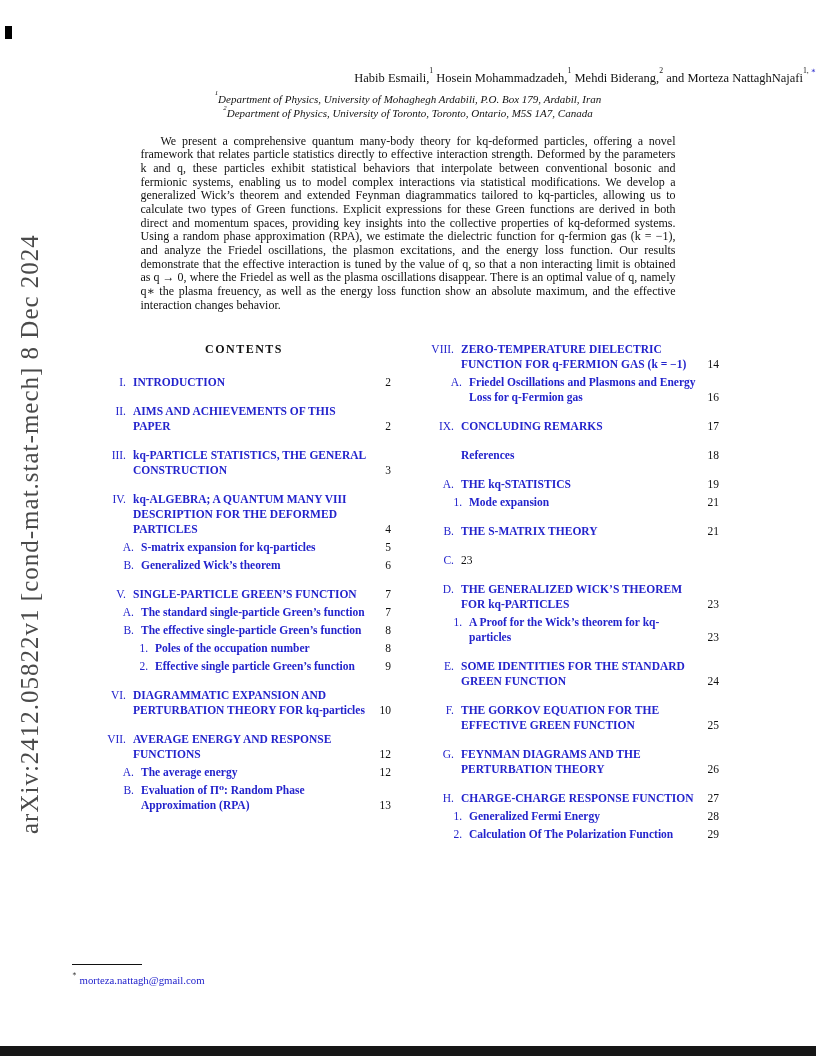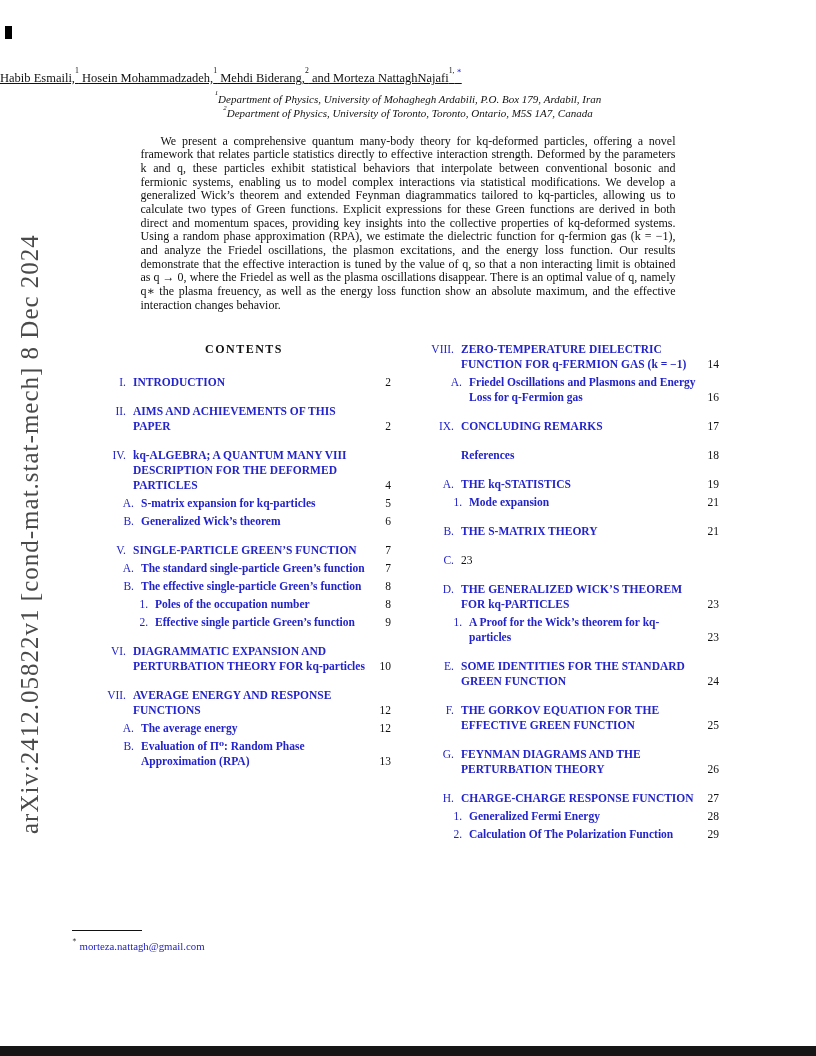--- a/index.html
+++ b/index.html
@@ -21,21 +21,21 @@
   .arxiv-banner {
     position:absolute; left:16px; top:834px;
     transform:rotate(-90deg); transform-origin:0 0;
     white-space:nowrap;
     font-size:25px; letter-spacing:1px; color:#4a4a4a;
   }
 
   .content { padding-top:58px; }
 
   .paper-title { text-align:center; font-size:18.5px; font-weight:bold; }
-  .authors { text-align:left; font-size:12.5px; margin-top:13px;text-decoration:underline; }
+  .authors { text-align:right; font-size:12.5px; margin-top:13px; }
   .authors sup, .affiliations sup {
     font-size:0.62em; position:relative; top:-0.45em; line-height:0;
   }
   .authors .star { color:#2323cc; }
   .affiliations { text-align:center; font-style:italic; font-size:11px; margin-top:6px; line-height:1.3; }
 
   .abstract {
     width:535px; margin:14px auto 0;
     text-align:justify; font-size:12px; line-height:1.14;
     text-indent:20px;
@@ -55,21 +55,21 @@
   .toc-entry.l2, .toc-entry.l3 { margin-top:3px; }
   .toc-col .toc-entry:first-child { margin-top:0; }
   .toc-num { flex:none; width:36px; text-align:right; padding-right:7px; }
   .toc-entry.l2 { padding-left:24px; }
   .toc-entry.l2 .toc-num { width:20px; }
   .toc-entry.l3 { padding-left:38px; }
   .toc-entry.l3 .toc-num { width:20px; }
   .toc-label { flex:1; padding-right:10px;font-weight:bold; }
   .toc-page { align-self:flex-end; color:#111; }
 
-  .footnote { position:absolute; left:72px; top:930px; font-size:10.8px; }
+  .footnote { position:absolute; left:72px; top:964px; font-size:10.8px; }
   .footnote-rule { width:70px; border-top:1px solid #111; margin-bottom:7px; }
   .footnote sup { font-size:0.65em; position:relative; top:-0.4em; }
   .footnote .email { color:#2323cc; }
 </style>
 </head>
 <body>
 
 <div class="page">
 
   <div class="corner-mark"></div>
@@ -95,20 +95,25 @@
             <span class="toc-num">I.</span>
             <span class="toc-label">INTRODUCTION</span>
             <span class="toc-page">2</span>
           </div>
           <div class="toc-entry l1">
             <span class="toc-num">II.</span>
             <span class="toc-label">AIMS AND ACHIEVEMENTS OF THIS PAPER</span>
             <span class="toc-page">2</span>
           </div>
           <div class="toc-entry l1">
+            <span class="toc-num">III.</span>
+            <span class="toc-label">kq-PARTICLE STATISTICS, THE GENERAL CONSTRUCTION</span>
+            <span class="toc-page">3</span>
+          </div>
+          <div class="toc-entry l1">
             <span class="toc-num">IV.</span>
             <span class="toc-label">kq-ALGEBRA; A QUANTUM MANY VIII DESCRIPTION FOR THE DEFORMED PARTICLES</span>
             <span class="toc-page">4</span>
           </div>
           <div class="toc-entry l2">
             <span class="toc-num">A.</span>
             <span class="toc-label">S-matrix expansion for kq-particles</span>
             <span class="toc-page">5</span>
           </div>
           <div class="toc-entry l2">

